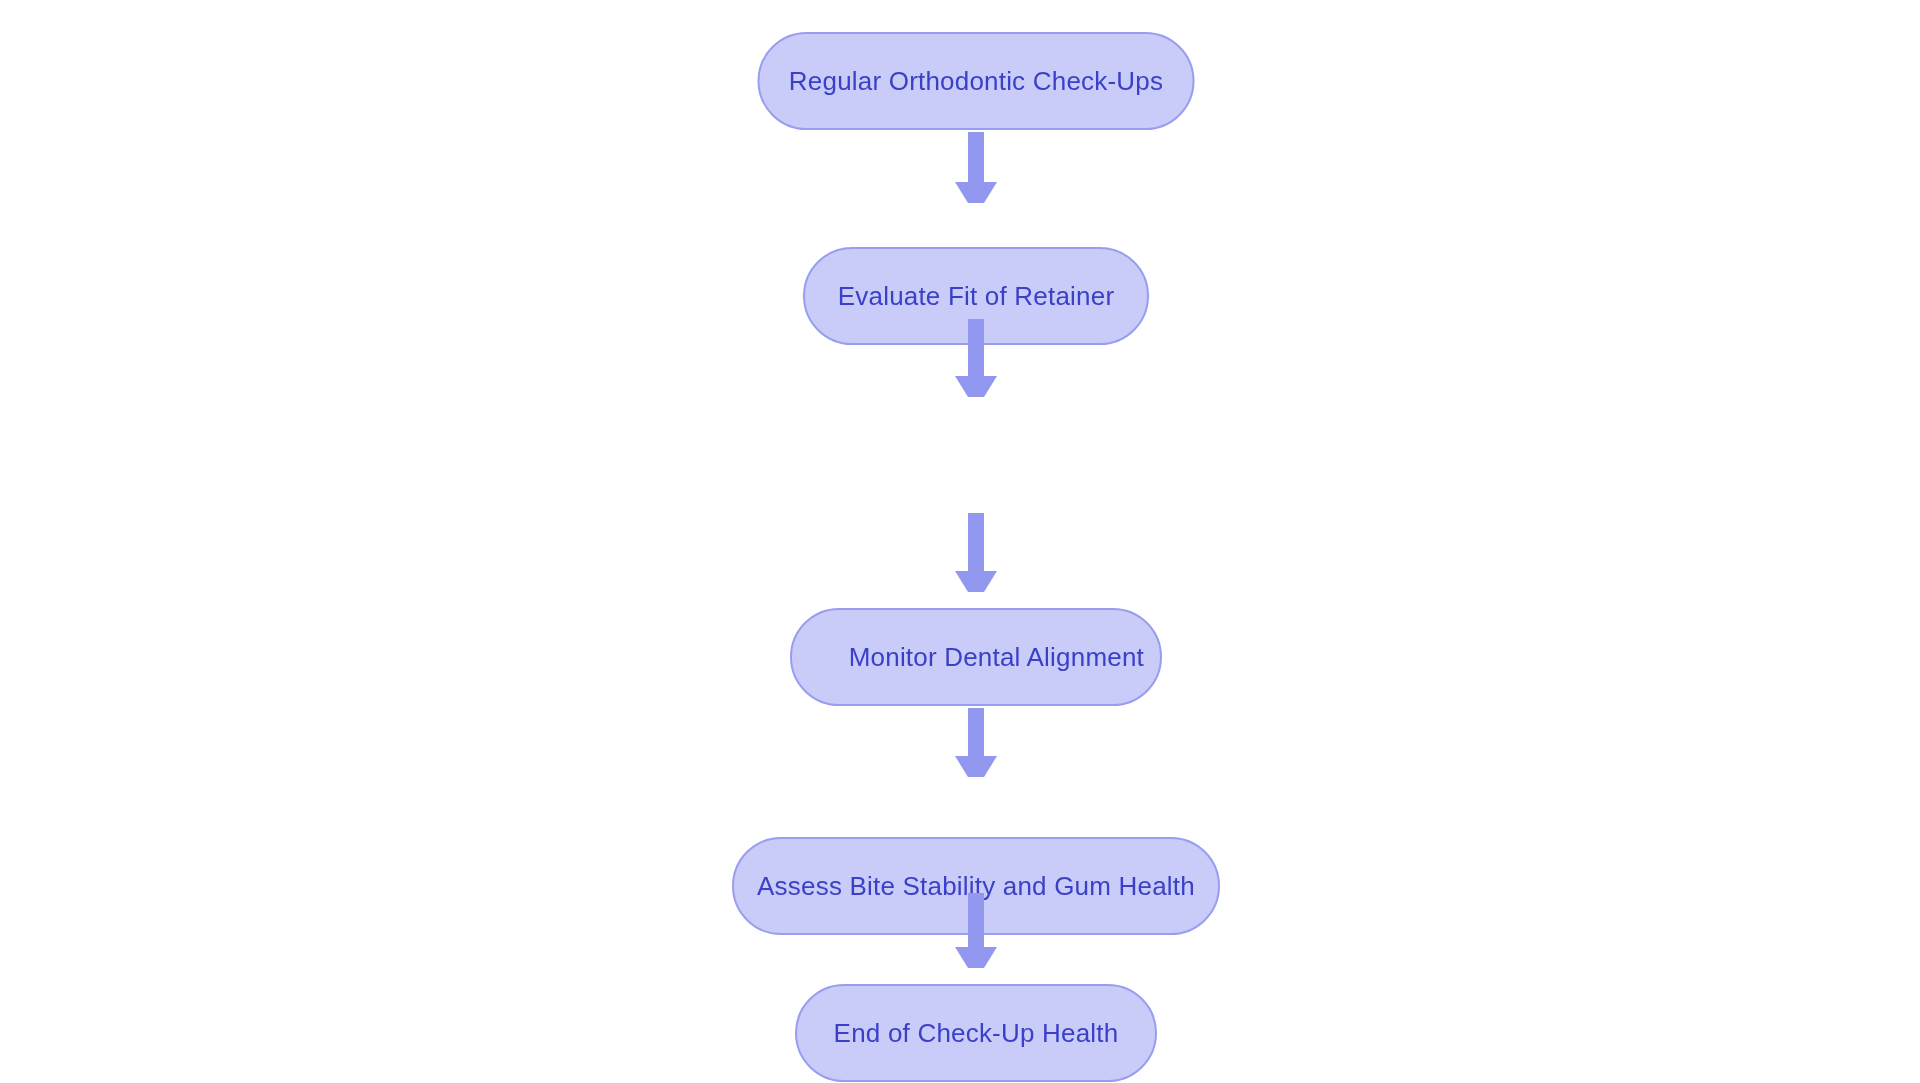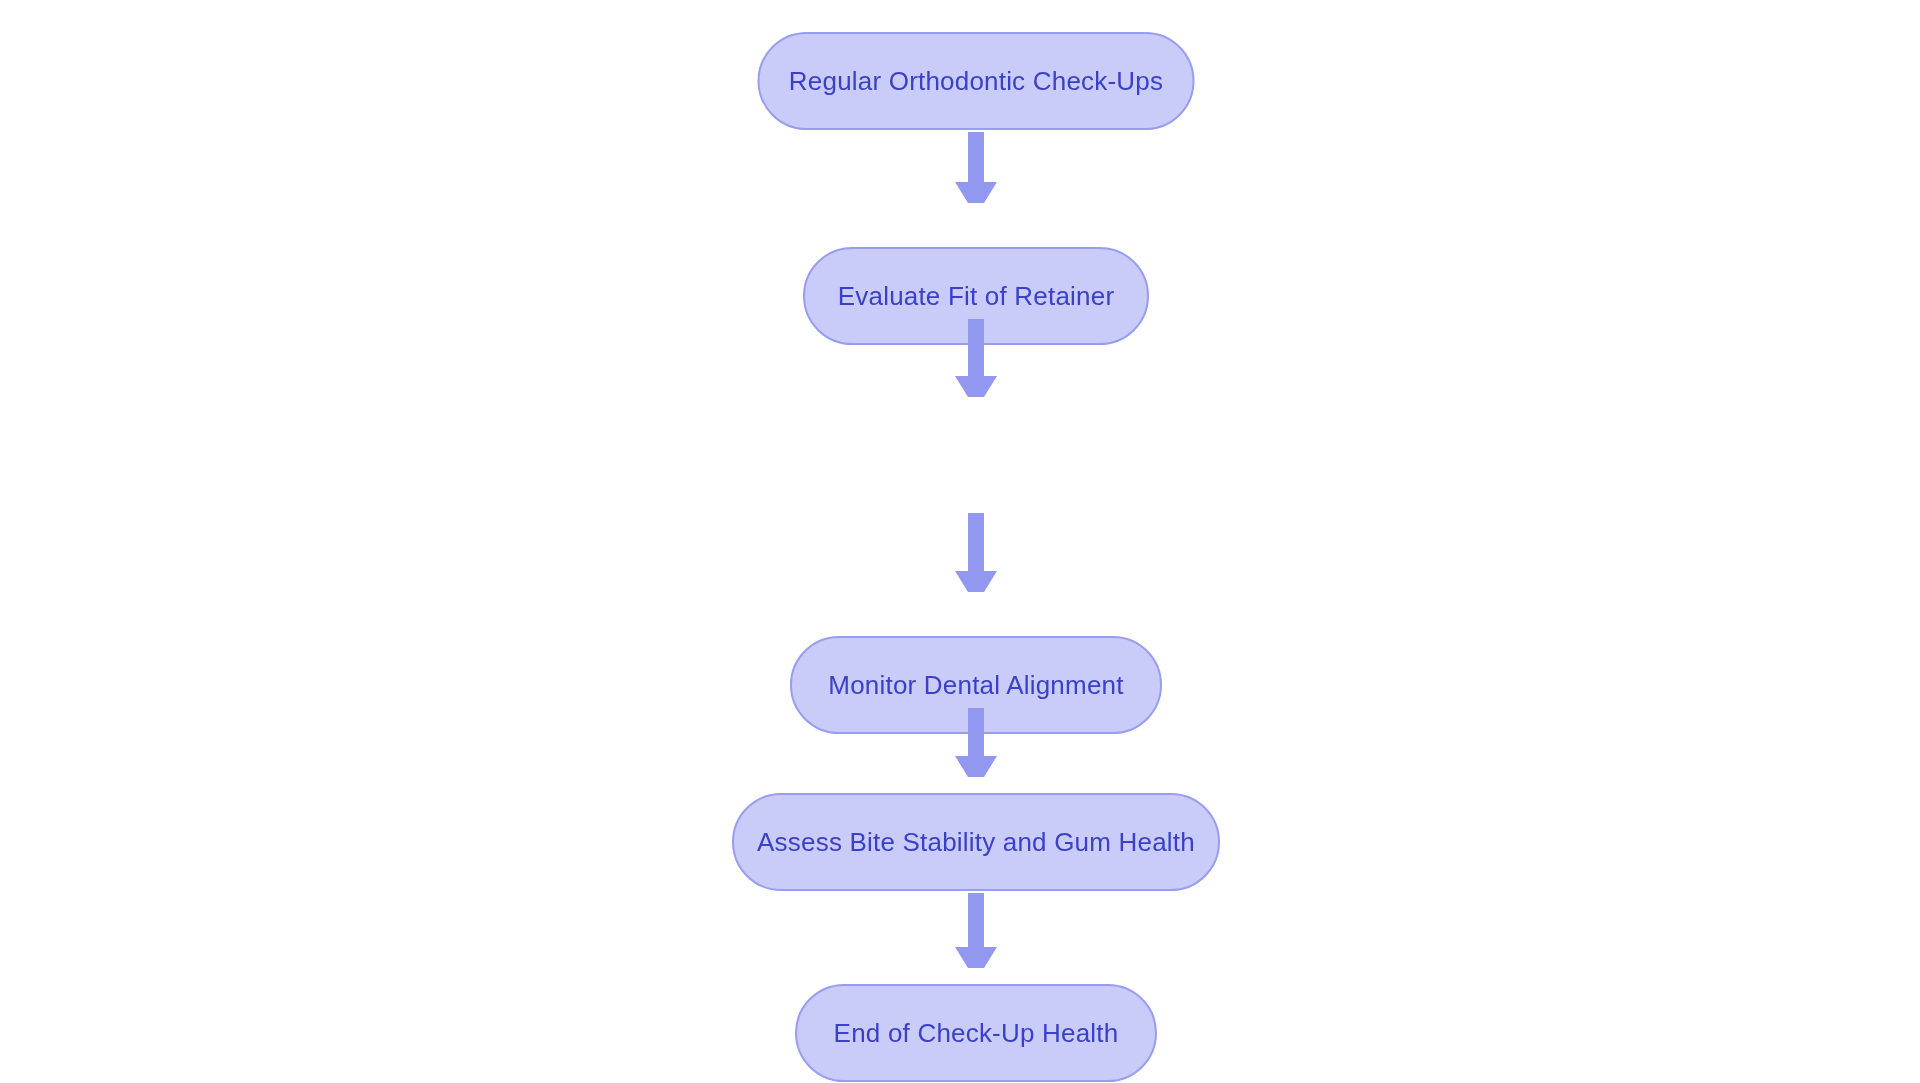--- a/index.html
+++ b/index.html
@@ -35,22 +35,22 @@
     justify-content: center;
     color: var(--node-text);
     font-size: 26px;
     letter-spacing: 0.2px;
     white-space: nowrap;
     text-align: center;
   }
   .n0 { top: 16px;  width: 437px; }
   .n1 { top: 203px; width: 346px; margin-top: 28px; }
   .n2 { top: 397px; width: 417px; }
-  .n3 { top: 620px; width: 372px; }
-  .n4 { top: 777px; width: 488px; }
+  .n3 { top: 592px; width: 372px; justify-content: flex-end; }
+  .n4 { top: 821px; width: 488px; }
   .n5 { top: 968px; width: 362px; }
 
   .arrow {
     position: absolute;
     left: 50%;
     transform: translateX(-50%);
     width: 26px;
   }
   .arrow .arrow-line {
     position: absolute;

